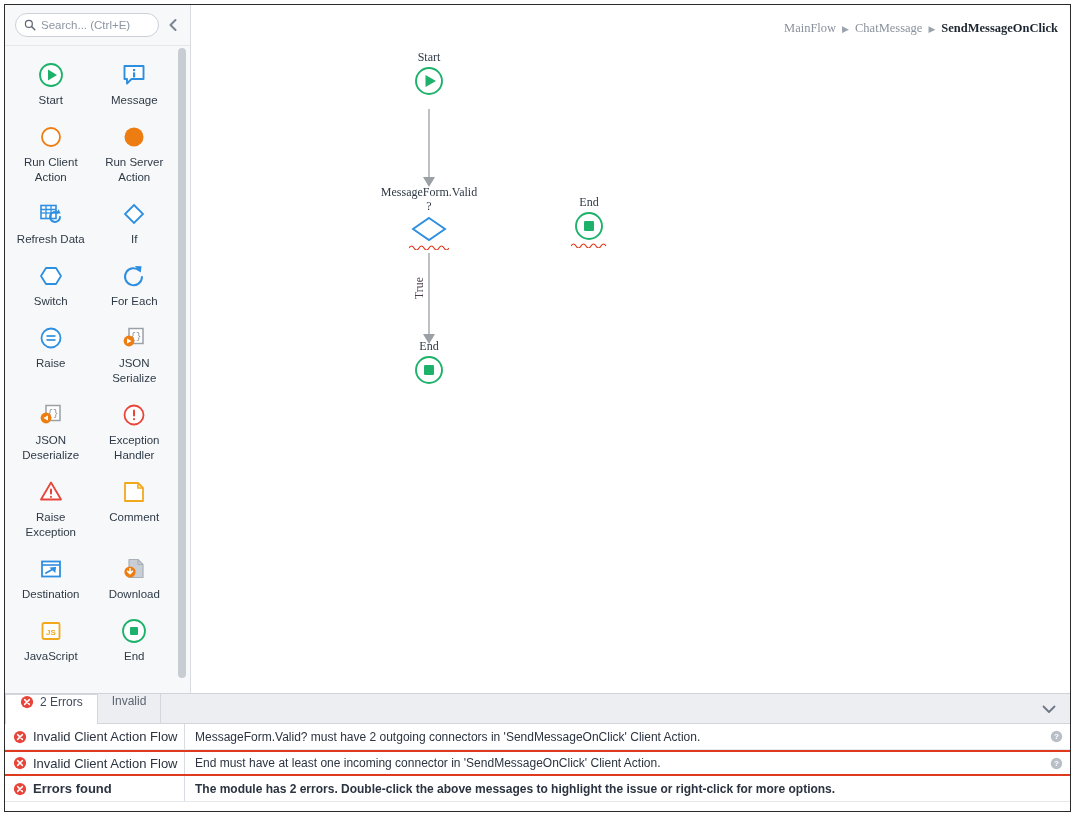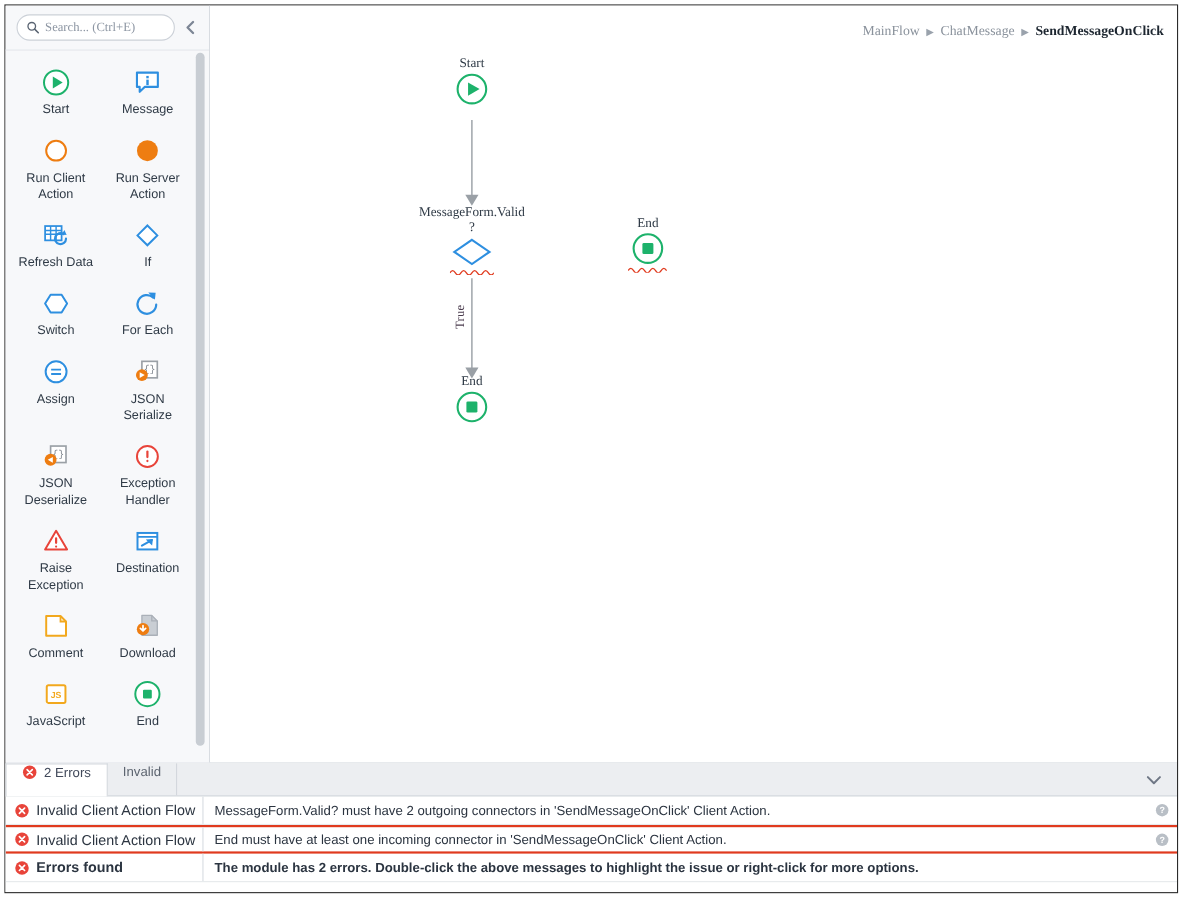--- a/index.html
+++ b/index.html
@@ -72,21 +72,21 @@
   }
   #search-box .search-glyph {
     width: 12px; height: 12px;
     flex: none;
     display: block;
   }
   #search-input {
     border: none;
     outline: none;
     background: transparent;
-    font-family: Liberation Serif, serif;
+    font-family: Liberation Sans, sans-serif;
     font-size: 11.5px;
     color: #3c4450;
     width: 100%;
     padding: 0;
   }
   #search-input::placeholder { color: #8d96a3; opacity: 1; }
 
   #collapse-btn {
     width: 22px; height: 22px;
     flex: none;
@@ -431,21 +431,21 @@
               <div class="tool-label">For Each</div>
             </div>
             <div class="tool-cell">
               <div class="tool-icon">
                 <svg width="26" height="26" viewBox="0 0 26 26">
                   <circle cx="13" cy="13" r="9.5" fill="#fff" stroke="#2e8fe0" stroke-width="1.8"></circle>
                   <line x1="8.5" y1="11" x2="17.5" y2="11" stroke="#2e8fe0" stroke-width="1.7"></line>
                   <line x1="8.5" y1="15" x2="17.5" y2="15" stroke="#2e8fe0" stroke-width="1.7"></line>
                 </svg>
               </div>
-              <div class="tool-label">Assign</div>
+              <div class="tool-label">Raise</div>
             </div>
             <div class="tool-cell">
               <div class="tool-icon">
                 <svg width="26" height="26" viewBox="0 0 26 26">
                   <rect x="8" y="3.5" width="14" height="15" fill="#fff" stroke="#9aa0a6" stroke-width="1.5"></rect>
                   <text x="15" y="13.5" font-size="9" fill="#7d848c" text-anchor="middle" font-family="Liberation Mono, monospace">{}</text>
                   <circle cx="8" cy="16" r="5.4" fill="#ee7d11"></circle>
                   <polygon points="6,13.4 10.6,16 6,18.6" fill="#fff"></polygon>
                 </svg>
               </div>
@@ -482,36 +482,36 @@
                   <rect x="12" y="9.5" width="2" height="6" rx="1" fill="#e8443a"></rect>
                   <rect x="12" y="16.8" width="2" height="2.1" rx="1" fill="#e8443a"></rect>
                 </svg>
               </div>
               <div class="tool-label">Raise
 Exception</div>
             </div>
             <div class="tool-cell">
               <div class="tool-icon">
                 <svg width="26" height="26" viewBox="0 0 26 26">
+                  <path d="M4,4 h13 l5,5 v13 h-18 z" fill="#fff" stroke="#f2a81d" stroke-width="1.8" stroke-linejoin="round"></path>
+                  <path d="M17,4 v5 h5" fill="none" stroke="#f2a81d" stroke-width="1.6"></path>
+                </svg>
+              </div>
+              <div class="tool-label">Comment</div>
+            </div>
+            <div class="tool-cell">
+              <div class="tool-icon">
+                <svg width="26" height="26" viewBox="0 0 26 26">
                   <rect x="4" y="5.5" width="18" height="15" fill="#fff" stroke="#2e8fe0" stroke-width="1.8"></rect>
                   <line x1="4" y1="9" x2="22" y2="9" stroke="#2e8fe0" stroke-width="1.6"></line>
                   <line x1="8" y1="17" x2="17" y2="12" stroke="#2e8fe0" stroke-width="1.9" stroke-linecap="round"></line>
                   <polygon points="11.5,11.4 18,11 17.3,17" fill="#2e8fe0"></polygon>
                 </svg>
               </div>
               <div class="tool-label">Destination</div>
-            </div>
-            <div class="tool-cell">
-              <div class="tool-icon">
-                <svg width="26" height="26" viewBox="0 0 26 26">
-                  <path d="M4,4 h13 l5,5 v13 h-18 z" fill="#fff" stroke="#f2a81d" stroke-width="1.8" stroke-linejoin="round"></path>
-                  <path d="M17,4 v5 h5" fill="none" stroke="#f2a81d" stroke-width="1.6"></path>
-                </svg>
-              </div>
-              <div class="tool-label">Comment</div>
             </div>
             <div class="tool-cell">
               <div class="tool-icon">
                 <svg width="26" height="26" viewBox="0 0 26 26">
                   <path d="M8,3.5 h9 l5,5 v13 h-14 z" fill="#c9ced4" stroke="#aab0b8" stroke-width="1.2" stroke-linejoin="round"></path>
                   <path d="M17,3.5 v5 h5" fill="none" stroke="#aab0b8" stroke-width="1.2"></path>
                   <circle cx="9" cy="16" r="5.6" fill="#ee7d11"></circle>
                   <path d="M9,12.8 v4.4 M6.6,15.2 L9,17.6 L11.4,15.2" fill="none" stroke="#fff" stroke-width="1.6" stroke-linecap="round" stroke-linejoin="round"></path>
                 </svg>
               </div>

